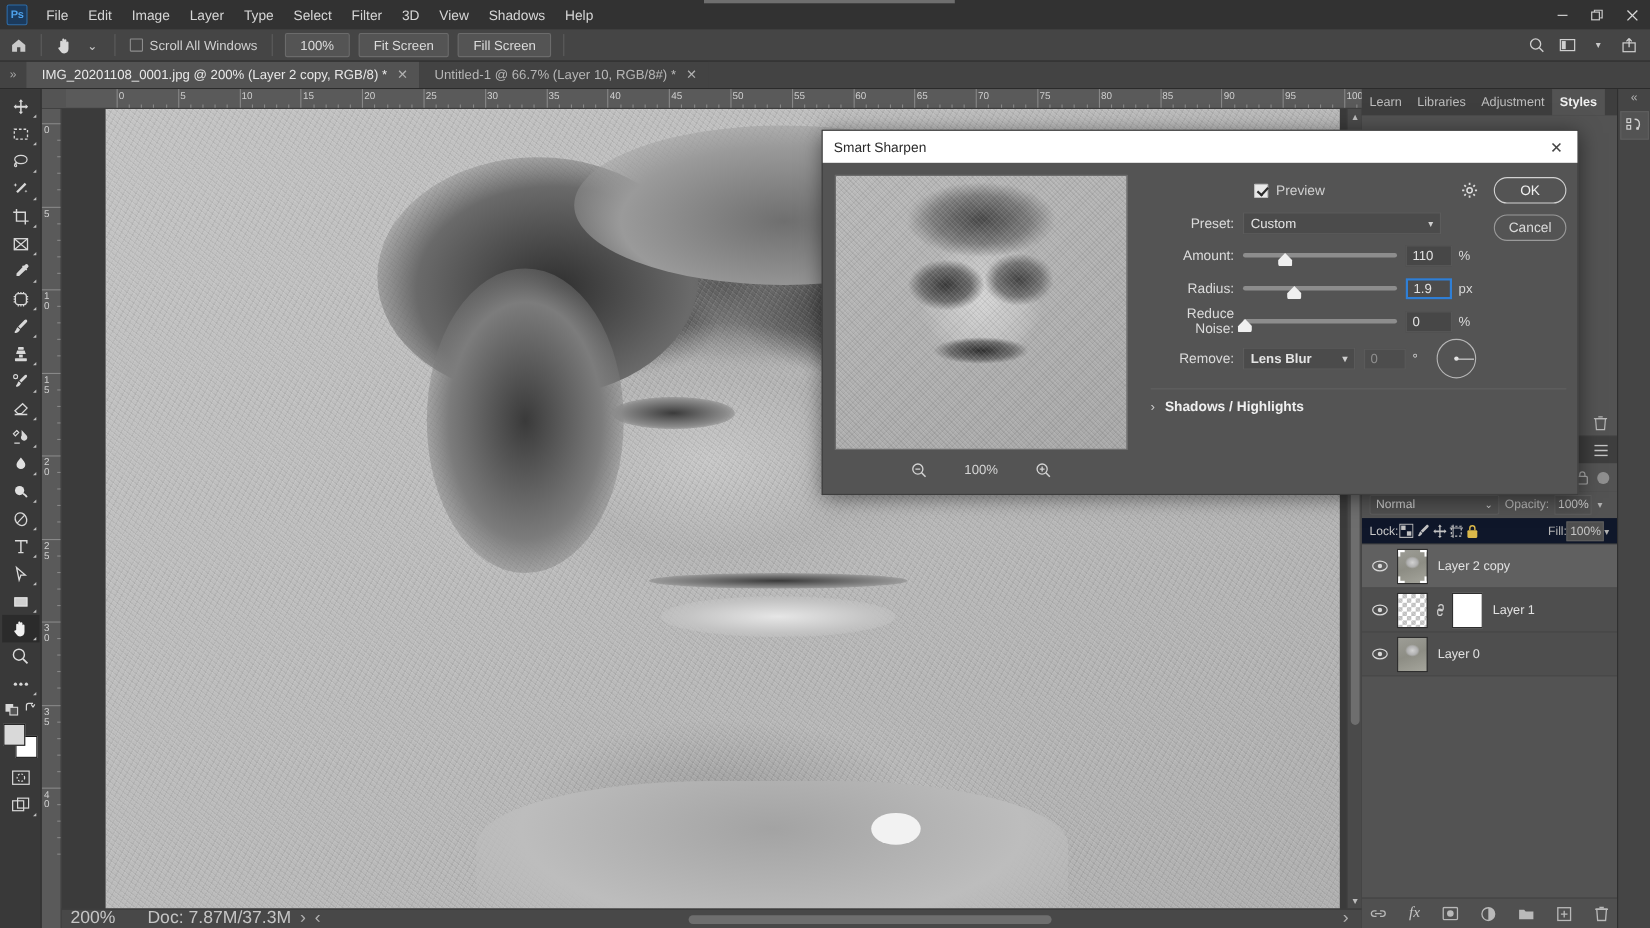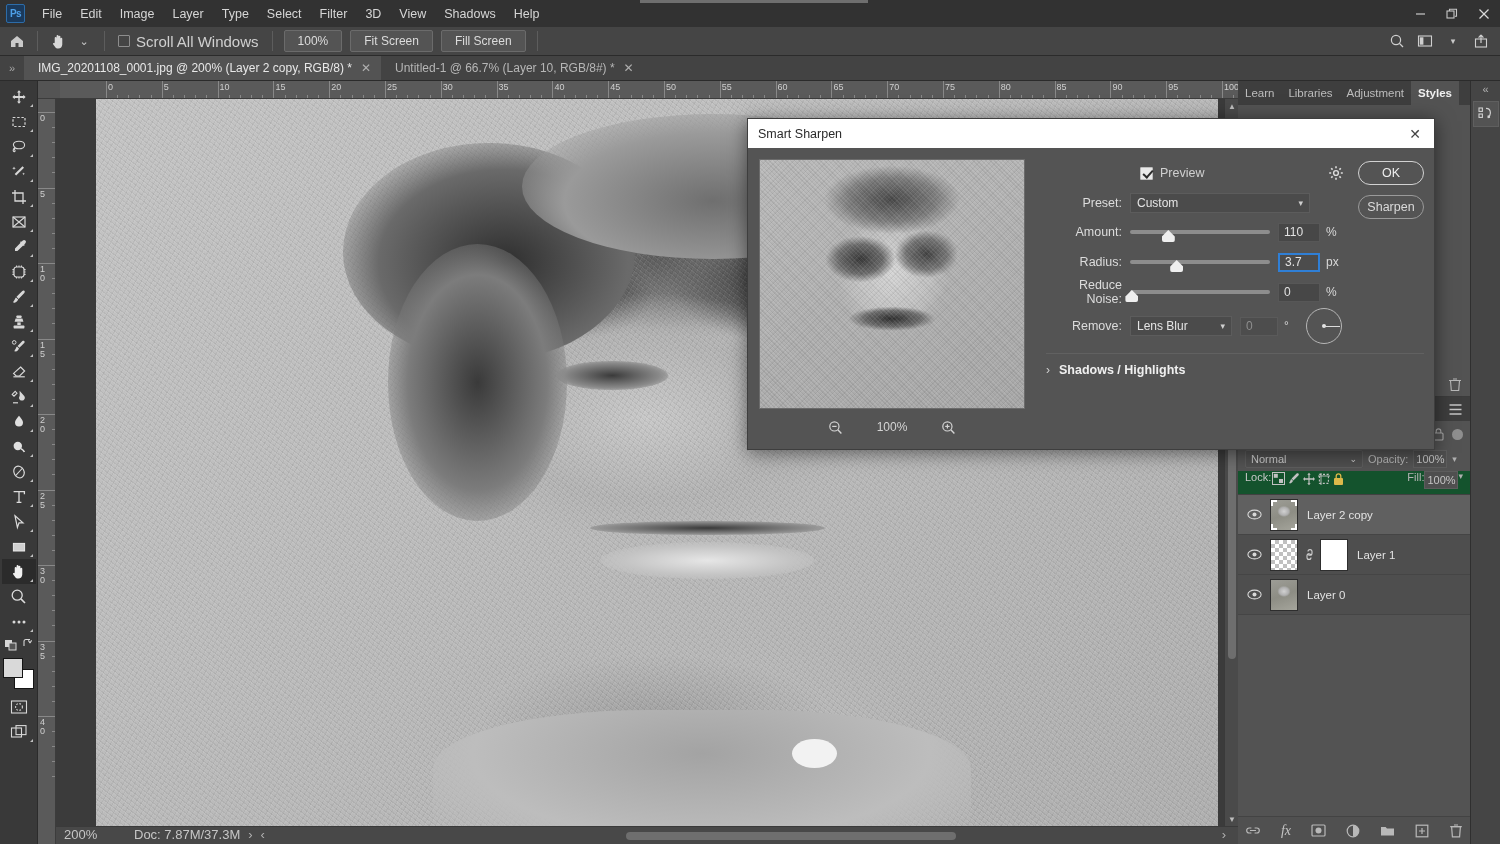--- a/index.html
+++ b/index.html
@@ -43,21 +43,21 @@
   .optionsbar {
     height: 29px; background: #454545; border-bottom: 1px solid #2b2b2b;
     display: flex; align-items: center; flex: 0 0 29px; position: relative;
     padding-left: 4px;
   }
   .opt-sep { width: 1px; height: 20px; background: #5d5d5d; margin: 0 7px; }
   .opt-icon {
     width: 26px; height: 22px; display: flex; align-items: center;
     justify-content: center; color: #c9c9c9;
   }
-  .opt-chk { display: flex; align-items: center; gap: 6px; padding: 0 6px; font-size: 15px; }
+  .opt-chk { display: flex; align-items: center; gap: 6px; padding: 0 6px; font-size: 12px; }
   .chkbox {
     width: 12px; height: 12px; border: 1px solid #8d8d8d; background: #454545;
     border-radius: 1px; display: inline-block;
   }
   .opt-btn {
     background: #545454; border: 1px solid #6b6b6b; border-radius: 2px;
     color: #dcdcdc; font-size: 12px; padding: 3px 13px; margin: 0 4px;
     min-width: 48px; text-align: center;
   }
   .opt-right { position: absolute; right: 6px; display: flex; align-items: center; gap: 2px; }
@@ -159,21 +159,21 @@
   .scroll-v .thumb {
     position: absolute; left: 3px; width: 8px; top: 40px; height: 520px;
     background: #6e6e6e; border-radius: 4px;
   }
   .sv-arrow {
     position: absolute; left: 0; width: 14px; height: 14px; display: flex;
     align-items: center; justify-content: center; color: #bcbcbc; font-size: 8px;
   }
   .statusbar {
     position: absolute; left: 0; right: 0; bottom: 0; height: 18px;
-    background: #484848; display: flex; align-items: flex-start; font-size: 13px;
+    background: #484848; display: flex; align-items: flex-end; font-size: 16px;
     color: #c6c6c6; border-top: 1px solid #3a3a3a;
   }
   .sb-zoom { width: 56px; padding-left: 8px; }
   .sb-doc { padding-left: 22px; }
   .sb-arrow { padding: 0 8px; color: #b0b0b0; }
   .scroll-h-track {
     position: absolute; left: 300px; right: 22px; top: 3px; height: 12px;
   }
   .scroll-h-thumb {
     position: absolute; left: 270px; width: 330px; top: 2px; height: 8px;
@@ -230,22 +230,22 @@
     width: 118px; height: 18px; background: #4f4f4f; border: 1px solid #5d5d5d;
     border-radius: 2px; display: flex; align-items: center; padding: 0 5px;
     font-size: 11px; color: #cacaca;
   }
   .opac-box {
     width: 34px; height: 18px; background: #4f4f4f; border: 1px solid #5d5d5d;
     font-size: 11px; color: #c4c4c4; display: flex; align-items: center;
     justify-content: center;
   }
   .lay-row3 {
-    height: 24px; display: flex; padding: 0 7px; gap: 0;
-    background: #14532d; font-size: 11px; border-bottom: 1px solid #414141;
+    height: 24px; display: flex; align-items: center; padding: 0 7px; gap: 0;
+    background: #0f172a; font-size: 11px; border-bottom: 1px solid #414141;
   }
   .lock-ic { width: 15px; height: 15px; display: flex; align-items: center; justify-content: center; color: #c2c2c2; }
 
   .layer-list { background: #4e4e4e; }
   .layer-row {
     height: 40px; display: flex; align-items: center;
     border-bottom: 1px solid #454545; padding-left: 5px; gap: 5px;
   }
   .layer-row.selected { background: #606060; }
   .eye { width: 22px; display: flex; align-items: center; justify-content: center; color: #d8d8d8; }
@@ -360,21 +360,21 @@
   }
   .numbox.focused { border: 2px solid #2f7fd6; background: #4c4c4c; }
   .unit { width: 24px; padding-left: 6px; color: #d8d8d8; font-size: 12px; }
   .preset-row { display: flex; align-items: center; height: 28px; font-size: 12.5px; margin-top: 2px; }
   .select-box {
     width: 180px; height: 20px; background: #4b4b4b; border: 1px solid #5c5c5c;
     display: flex; align-items: center; padding: 0 6px; color: #e4e4e4; font-size: 12px;
     position: relative;
   }
   .select-box .caret { position: absolute; right: 6px; font-size: 9px; color: #cfcfcf; }
-  .remove-sel { width: 102px; }
+  .remove-sel { width: 102px; font-weight: bold; }
   .angle-box {
     width: 38px; height: 19px; background: #4d4d4d; border: 1px solid #5a5a5a;
     color: #8e8e8e; font-size: 12px; display: flex; align-items: center;
     padding-left: 5px; margin-left: 8px;
   }
   .angle-dial {
     width: 36px; height: 36px; border-radius: 50%; border: 1px solid #b6b6b6;
     position: relative; margin-left: 14px;
   }
   .angle-dial::after {
@@ -1163,21 +1163,21 @@
             <span class="chk-on"></span>
             <span>Preview</span>
           </label>
           <span class="gear-btn">
             <svg width="16" height="16" viewBox="0 0 16 16">
                 <circle cx="8" cy="8" r="2.4" fill="none" stroke="#dcdcdc" stroke-width="1.4"></circle>
                 <path d="M8 1.2v2M8 12.8v2M1.2 8h2M12.8 8h2M3.2 3.2l1.4 1.4M11.4 11.4l1.4 1.4M12.8 3.2l-1.4 1.4M4.6 11.4l-1.4 1.4" stroke="#dcdcdc" stroke-width="1.6"></path>
               </svg>
           </span>
           <span class="dlg-okbtn">OK</span>
-          <span class="dlg-cancelbtn">Sharpen</span>
+          <span class="dlg-cancelbtn">Cancel</span>
         </div>
 
         <div class="preset-row" style="padding-left:18px">
           <span class="ctl-label">Preset:</span>
           <span class="select-box">
             <span>Custom</span>
             <span class="caret">▾</span>
           </span>
         </div>
 
@@ -1190,21 +1190,21 @@
           <span class="numbox">110</span>
           <span class="unit">%</span>
         </div>
 
         <div class="ctl-row" style="padding-left:18px">
           <span class="ctl-label">Radius:</span>
           <span class="slider">
             <span class="slider-track"></span>
             <span class="slider-knob" style="left:33%"></span>
           </span>
-          <span class="numbox focused">3.7</span>
+          <span class="numbox focused">1.9</span>
           <span class="unit">px</span>
         </div>
 
         <div class="ctl-row" style="padding-left:18px">
           <span class="ctl-label" style="width:72px">Reduce Noise:</span>
           <span class="slider">
             <span class="slider-track"></span>
             <span class="slider-knob" style="left:1%"></span>
           </span>
           <span class="numbox">0</span>

